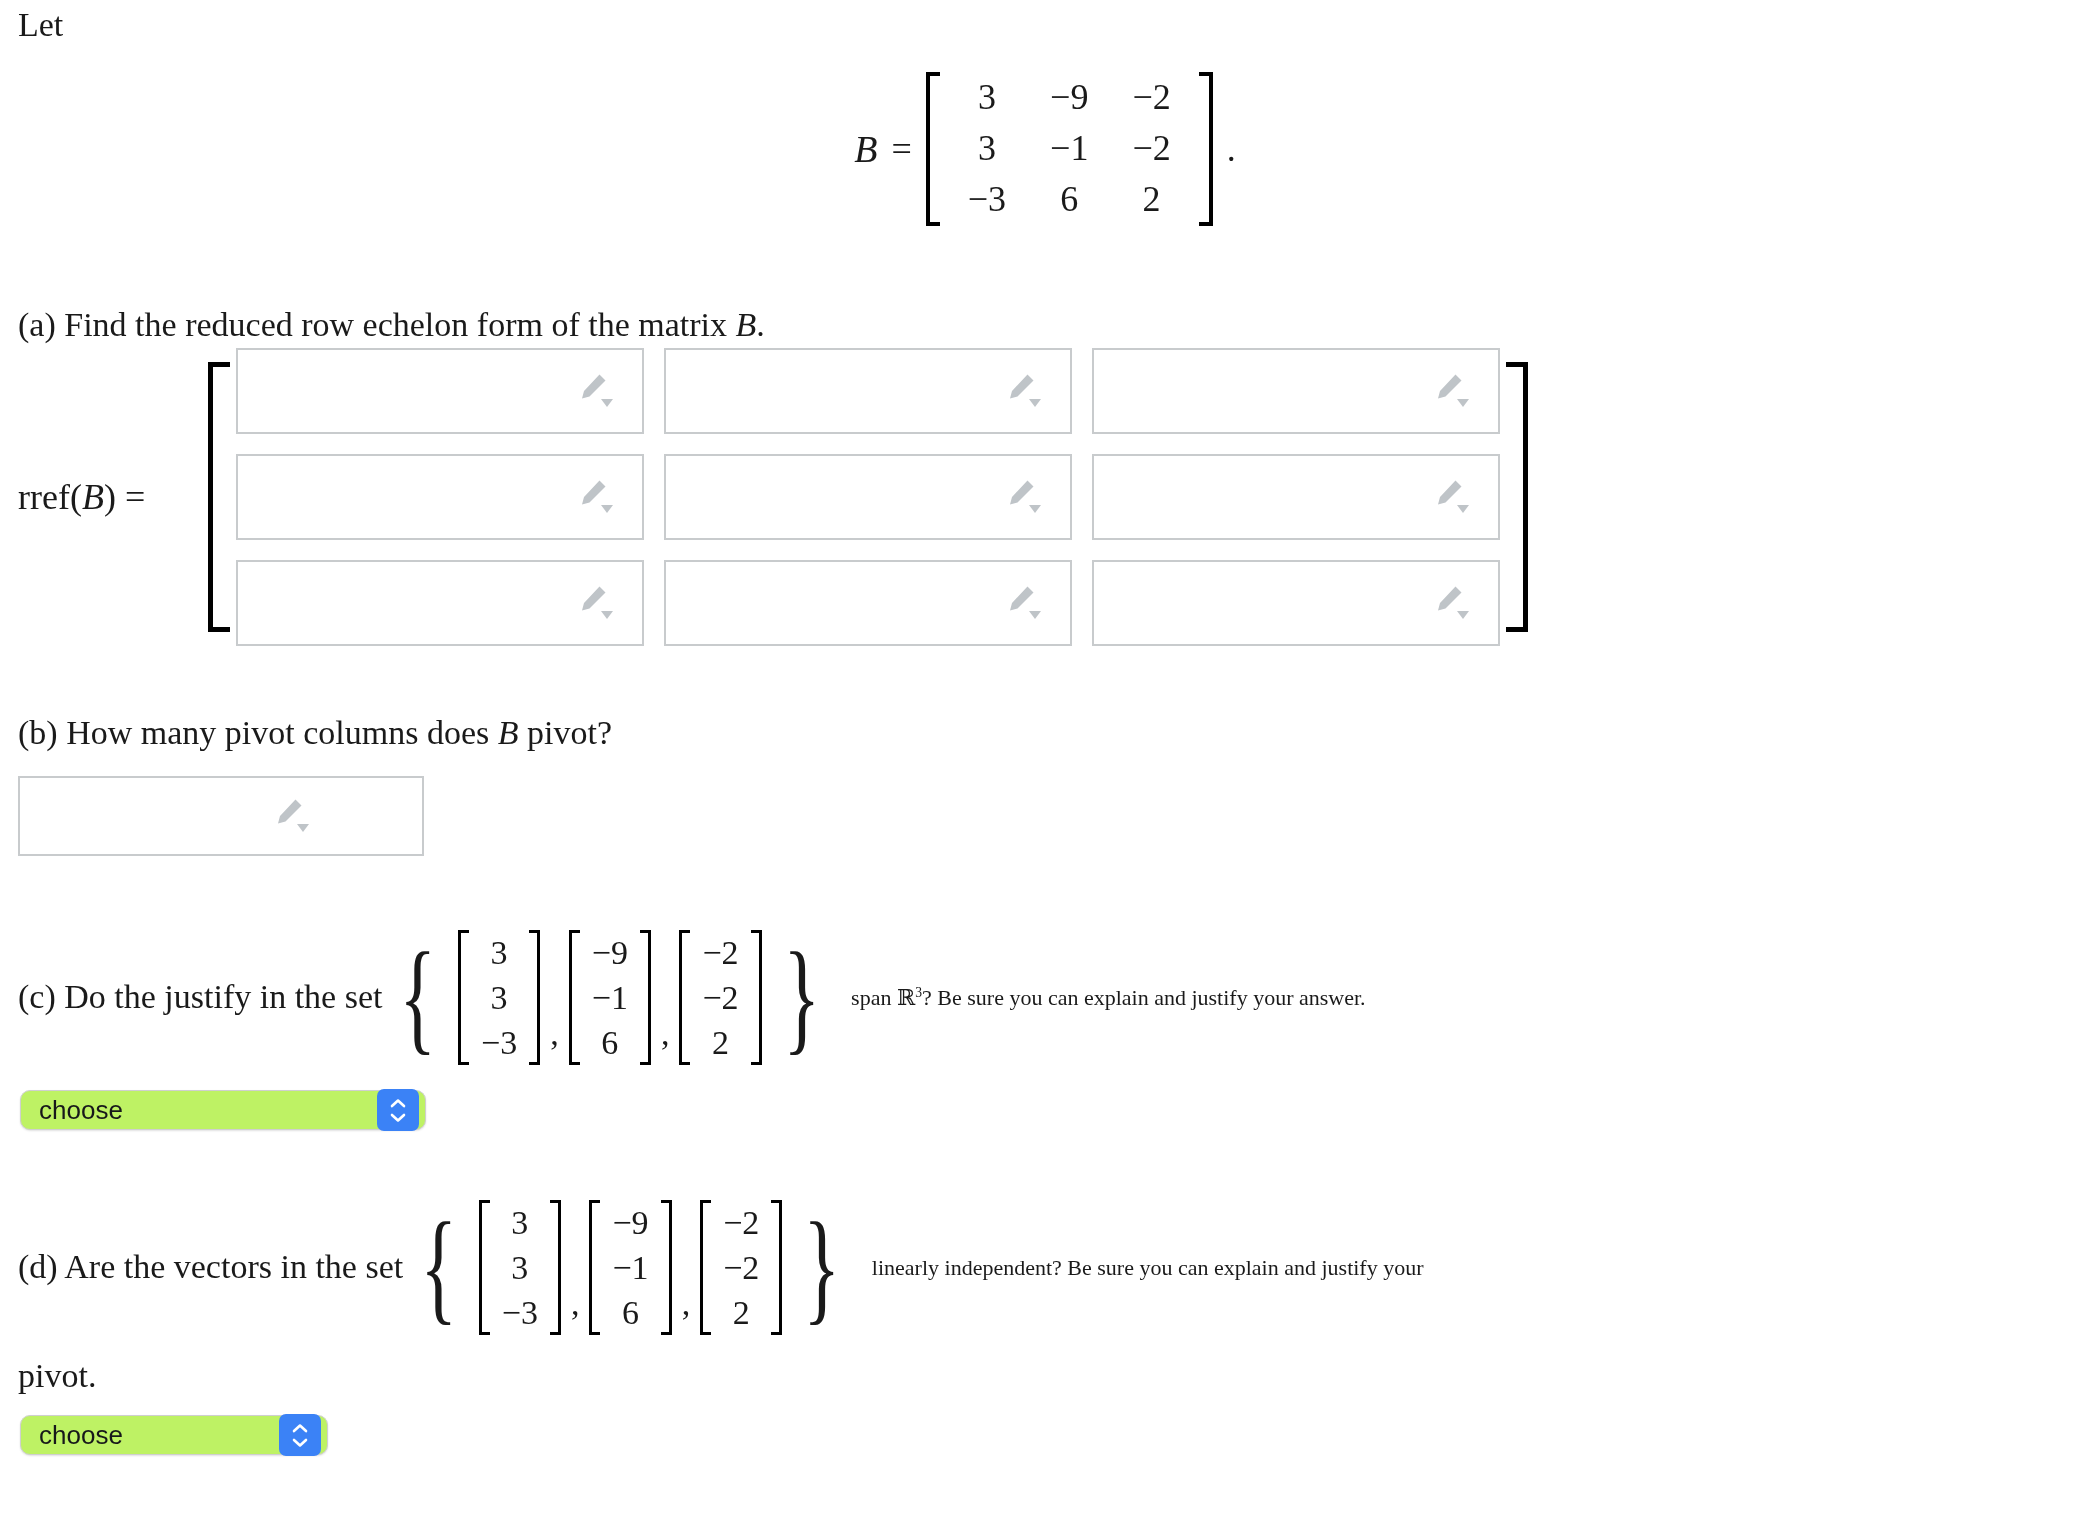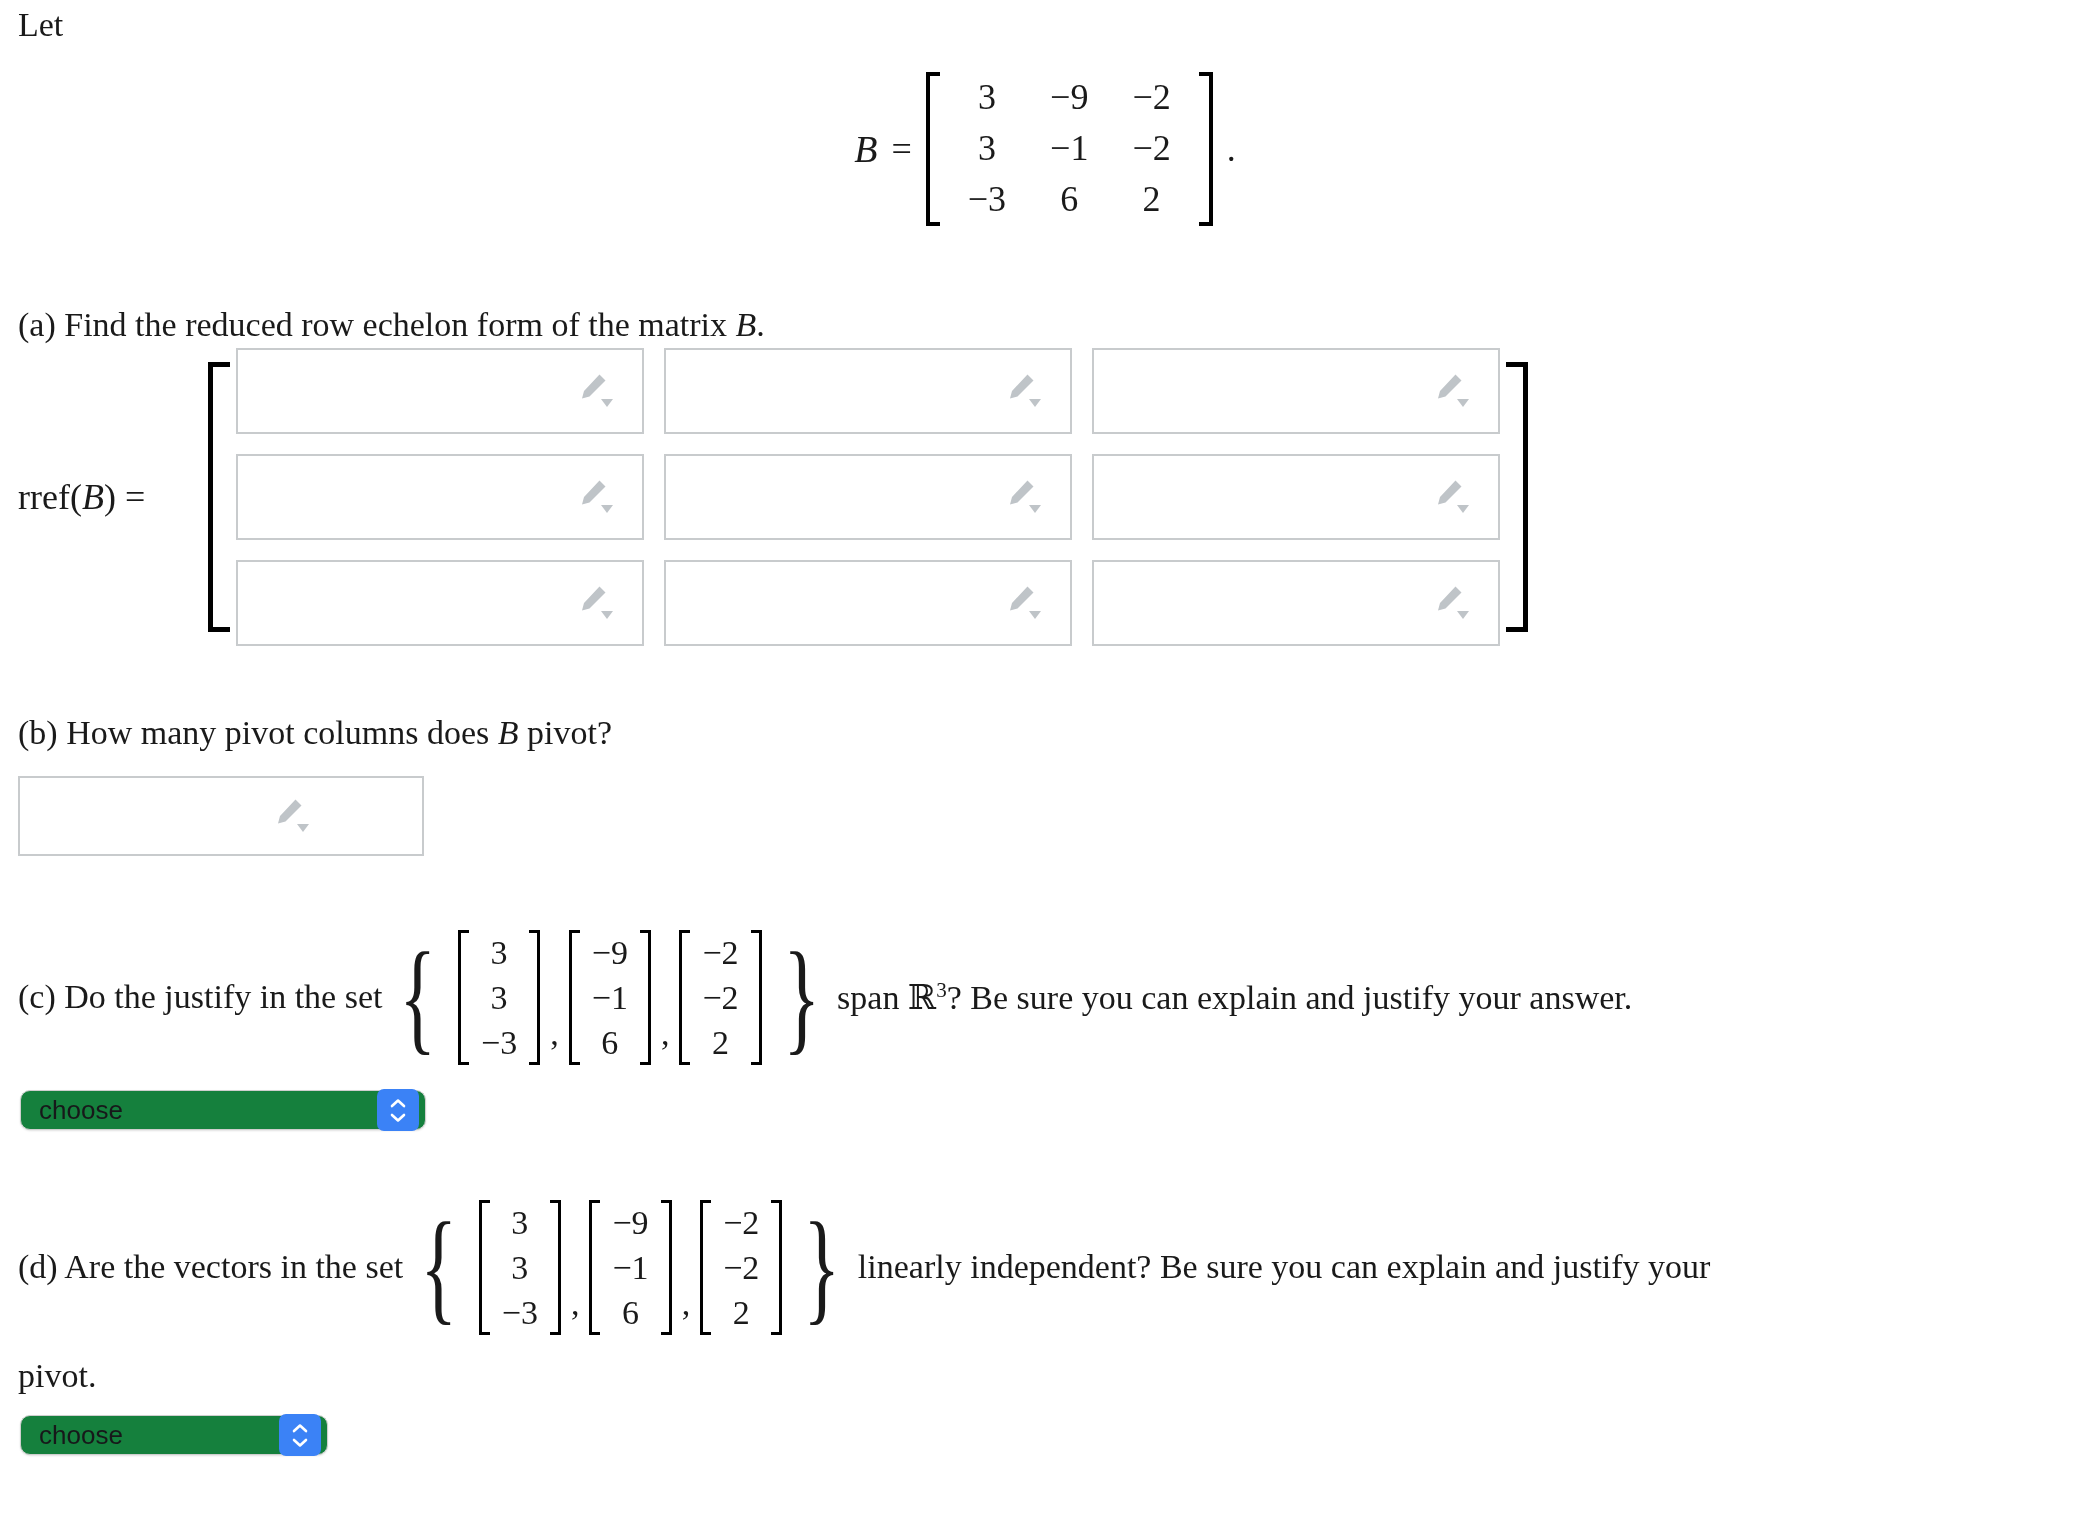--- a/index.html
+++ b/index.html
@@ -206,33 +206,33 @@
   table.vector { border-collapse: collapse; margin: 0 4px; }
   .vbrk { width: 11px; }
   .vbrk::before, .vbrk::after, .vbrk i { content:""; position:absolute; background:#000; }
   .vbrk-l::before { left: 0; top: 0; bottom: 0; width: 3px; }
   .vbrk-l::after  { left: 0; top: 0; height: 3px; width: 11px; }
   .vbrk-l i       { left: 0; bottom: 0; height: 3px; width: 11px; }
   .vbrk-r::before { right: 0; top: 0; bottom: 0; width: 3px; }
   .vbrk-r::after  { right: 0; top: 0; height: 3px; width: 11px; }
   .vbrk-r i       { right: 0; bottom: 0; height: 3px; width: 11px; }
 
-  .tail-text { font-size: 34px; white-space: nowrap; }
+  .tail-text { font-size: 22px; margin-left: 14px; white-space: nowrap; }
   .bbR {
     font-family: "DejaVu Serif", "Liberation Serif", serif;
     font-style: normal;
   }
   sup.exp { font-size: 0.62em; vertical-align: super; }
 
   #part-d-answerline { left: 18px; top: 1355px; }
 
   
   .select-box {
     position: absolute;
-    background: #15803d;
+    background: #bef264;
     border: 1px solid #cfcfcf;
     border-radius: 10px;
     box-shadow: 0 1px 2px rgba(0,0,0,0.12);
     display: flex;
     align-items: center;
     box-sizing: border-box;
   }
   .select-label {
     font-family: "Liberation Sans", "DejaVu Sans", sans-serif;
     font-size: 26px;

